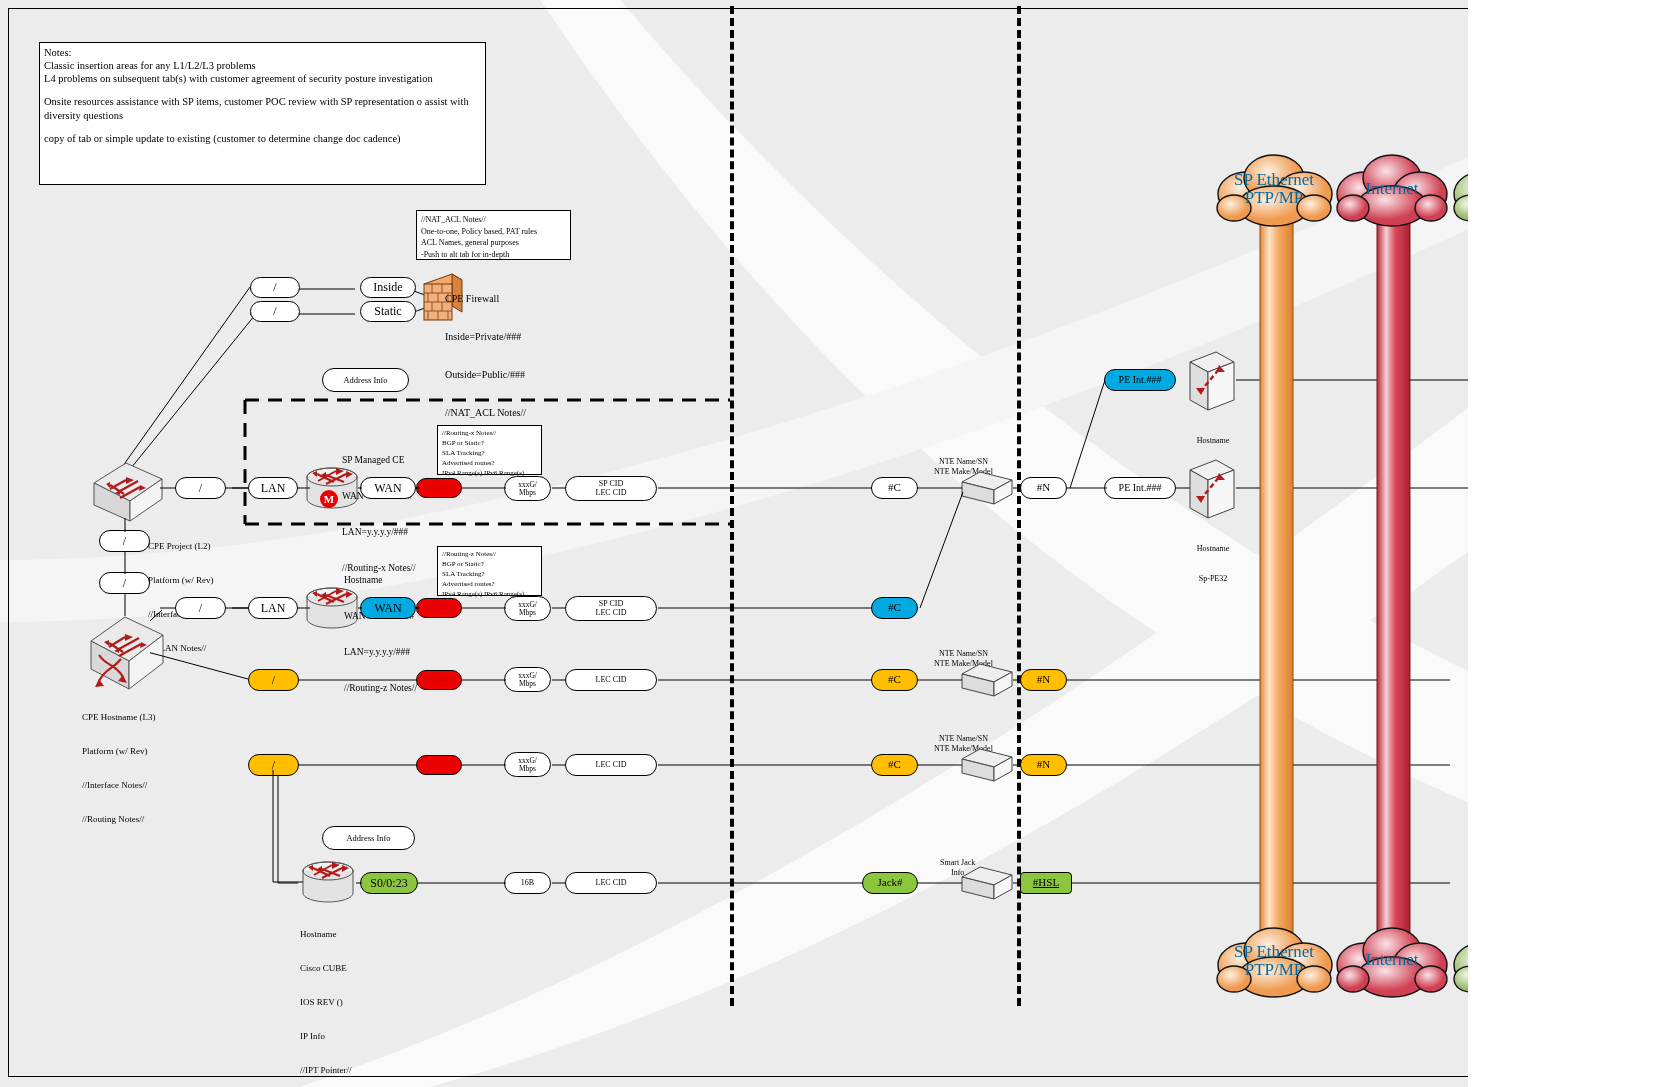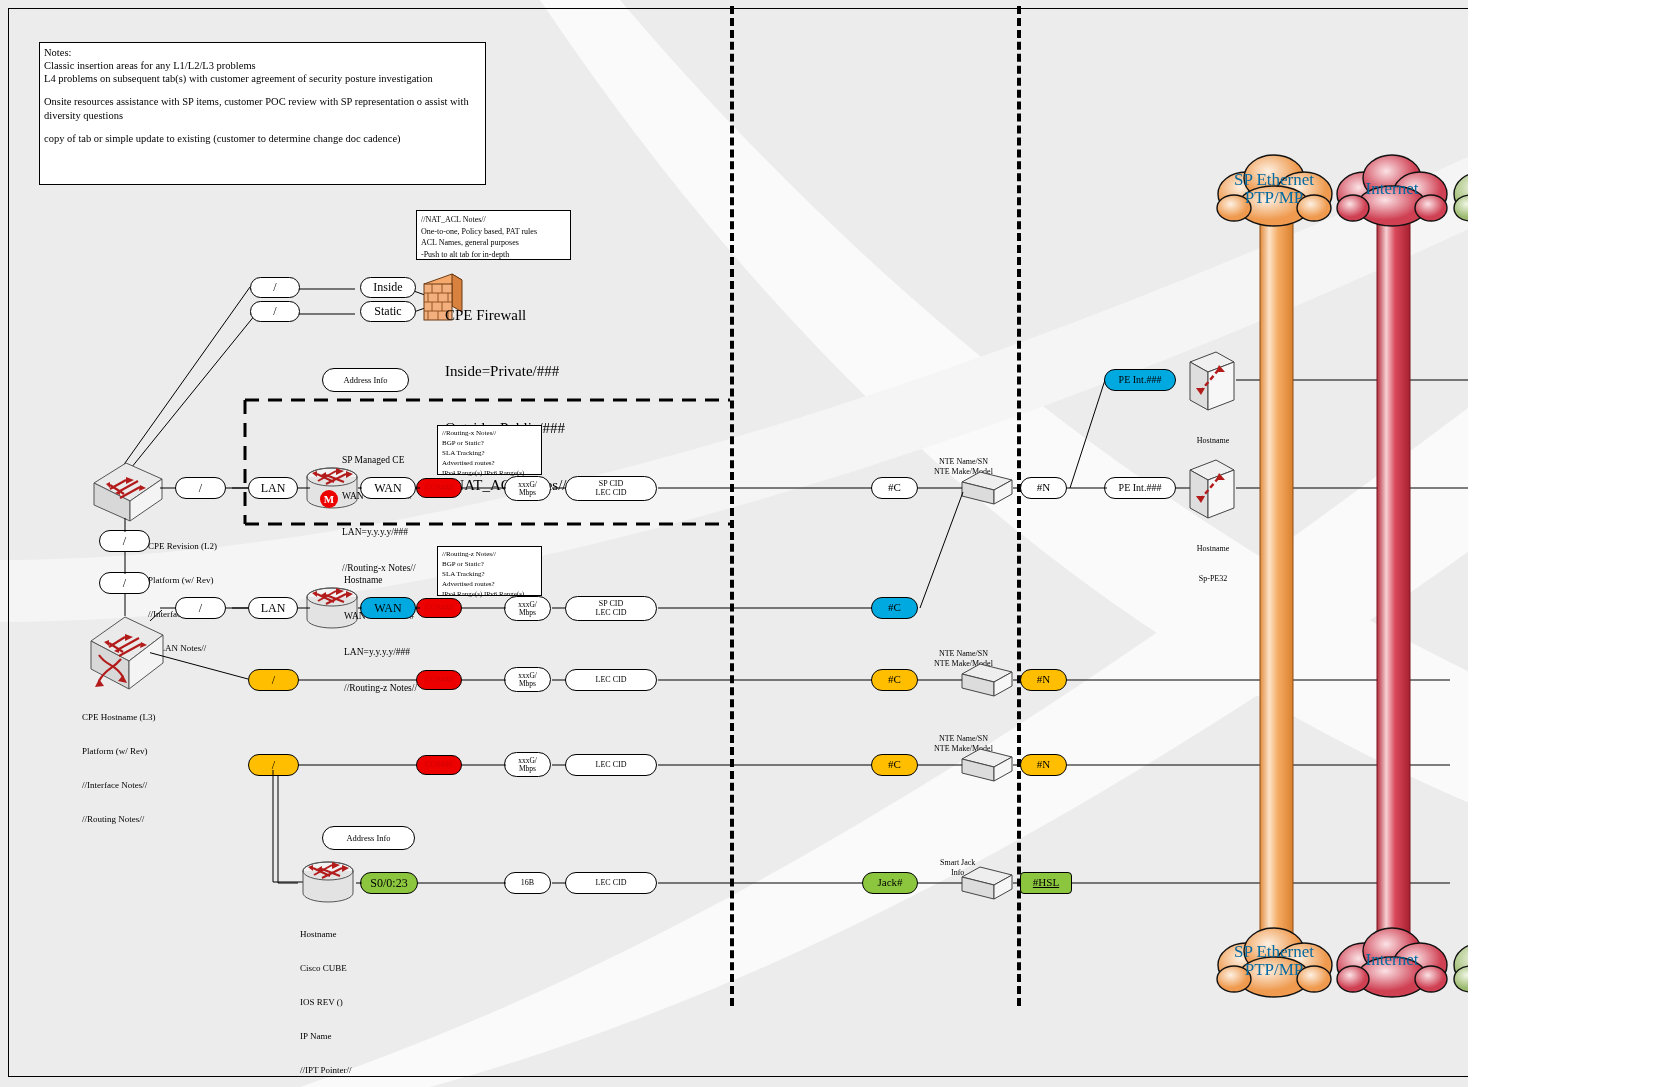--- a/index.html
+++ b/index.html
@@ -104,21 +104,21 @@
       <line x1="8" y1="23" x2="8" y2="32"></line>
         <line x1="18" y1="23" x2="18" y2="32"></line>
         <line x1="28" y1="23" x2="28" y2="32"></line>
       <line x1="12" y1="32" x2="12" y2="41"></line>
         <line x1="22" y1="32" x2="22" y2="41"></line>
       <line x1="8" y1="41" x2="8" y2="50"></line>
         <line x1="18" y1="41" x2="18" y2="50"></line>
         <line x1="28" y1="41" x2="28" y2="50"></line>
     </g>
   </svg>
-  <div class="abs plain" style="left:445px;top:268px;font-size:15px;">
+  <div class="abs plain" style="left:445px;top:268px;font-size:10px;">
     <div>CPE Firewall</div>
     <div>Inside=Private/###</div>
     <div>Outside=Public/###</div>
     <div>//NAT_ACL Notes//</div>
   </div>
 
   <div class="abs oval" style="left:322px;top:368px;width:87px;height:24px;font-size:8.5px;">Address Info</div>
 
   <svg class="swoosh" width="500" height="130" style="left:243px;top:398px;">
     <path d="M 2 2 L 487 2 M 2 2 L 2 126 M 2 126 L 487 126" fill="none" stroke="#000" stroke-width="3" stroke-dasharray="14 9"></path>
@@ -135,21 +135,21 @@
       <path d="M 50 26 L 32 36"></path>
     </g>
     <g fill="#b31b1b">
       <polygon points="38,22 46,25 38,29"></polygon>
       <polygon points="22,33 18,29 22,27"></polygon>
       <polygon points="52,30 58,33 51,36"></polygon>
       <polygon points="32,35 27,38 32,40"></polygon>
     </g>
   </svg>
   <div class="abs plain" style="left:148px;top:518px;font-size:9px;">
-    <div>CPE Revision (L2)</div>
+    <div>CPE Project (L2)</div>
     <div>Platform (w/ Rev)</div>
     <div>//Interface Notes//</div>
     <div>//VLAN Notes//</div>
   </div>
 
   <div class="abs oval" style="left:99px;top:530px;width:51px;height:22px;">/</div>
   <div class="abs oval" style="left:99px;top:572px;width:51px;height:22px;">/</div>
   <svg class="swoosh" width="20" height="130" style="left:118px;top:518px;">
     <line x1="7" y1="0" x2="7" y2="14" stroke="#000" stroke-width="1"></line>
     <line x1="7" y1="34" x2="7" y2="56" stroke="#000" stroke-width="1"></line>
@@ -446,21 +446,21 @@
       <polygon points="32,2 40,5 32,9"></polygon>
         <polygon points="13,11 8,7 13,5"></polygon>
       <polygon points="42,5 49,8 42,12"></polygon>
         <polygon points="22,6 17,9 22,12"></polygon>
     </g>
   </svg>
   <div class="abs plain" style="left:300px;top:906px;font-size:9px;">
     <div>Hostname</div>
     <div>Cisco CUBE</div>
     <div>IOS REV ()</div>
-    <div>IP Name</div>
+    <div>IP Info</div>
     <div>//IPT Pointer//</div>
   </div>
 
   <div class="abs oval green" style="left:360px;top:872px;width:58px;height:22px;font-size:12px;">S0/0:23</div>
   <div class="abs oval" style="left:504px;top:872px;width:47px;height:22px;font-size:8px;">16B</div>
   <div class="abs oval" style="left:565px;top:872px;width:92px;height:22px;font-size:8px;">LEC CID</div>
   <div class="abs oval green" style="left:862px;top:872px;width:56px;height:22px;font-size:11px;">Jack#</div>
   <div class="abs oval hslgreen" style="left:1020px;top:872px;width:52px;height:22px;font-size:11px;">#HSL</div>
   <div class="abs plain c" style="left:940px;top:838px;font-size:8px;">
     <div>Smart Jack</div><div>Info</div>

